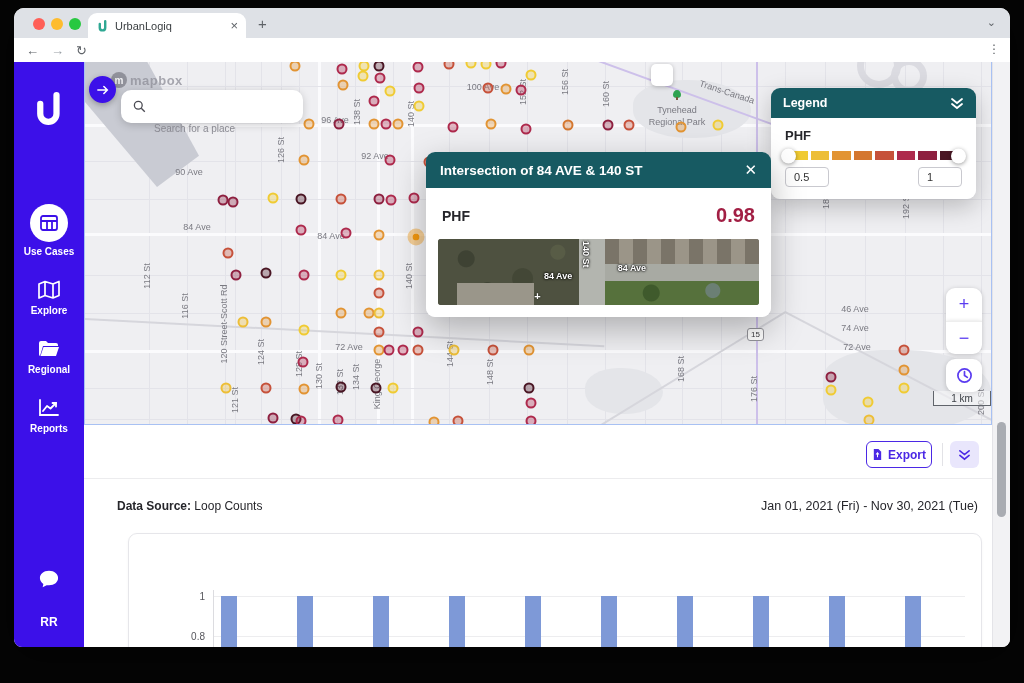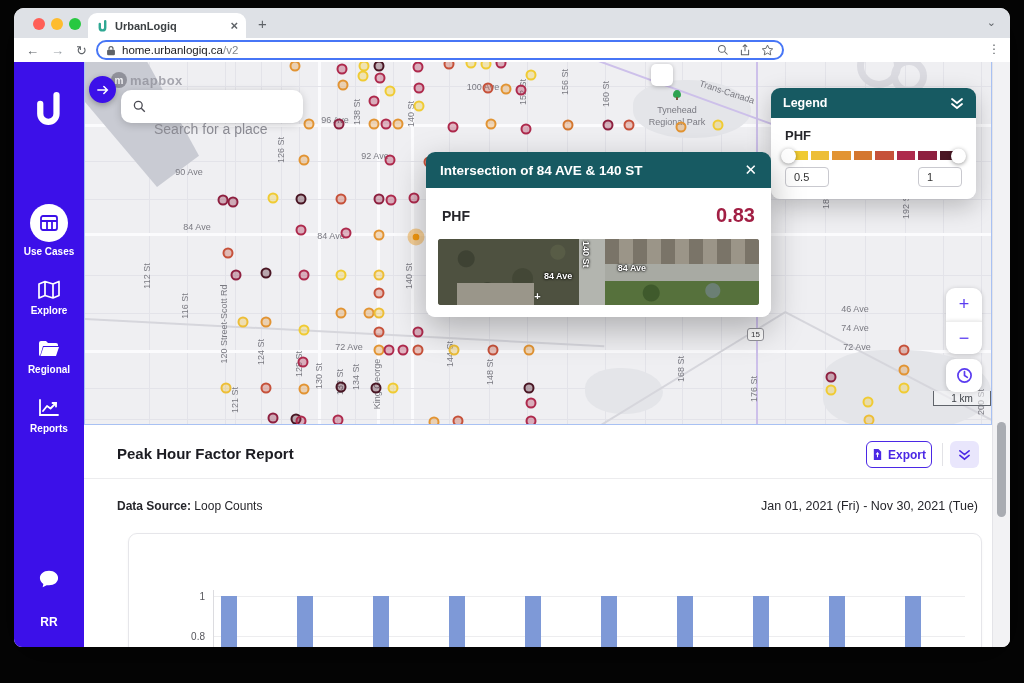--- a/index.html
+++ b/index.html
@@ -4,21 +4,21 @@
 <style>
   * { margin:0; padding:0; box-sizing:border-box; }
   html,body { width:1024px; height:683px; background:#000; font-family:"Liberation Sans",sans-serif; -webkit-font-smoothing:antialiased; }
   .stage { position:relative; width:1024px; height:683px; background:#050505; overflow:hidden; }
   .window { position:absolute; left:14px; top:8px; width:996px; height:639px; background:#fff; border-radius:10px 10px 8px 8px; overflow:hidden; box-shadow:0 8px 40px rgba(0,0,0,.6); }
 
   
   .tabstrip { position:relative; height:30px; background:#DEE1E6; }
   .traffic { position:absolute; top:10px; width:12px; height:12px; border-radius:50%; }
   .t-red{ left:19px; background:#FF5F57; } .t-yellow{ left:37px; background:#FEBC2E; } .t-green{ left:55px; background:#28C840; }
-  .tab { position:absolute; left:74px; top:5px; width:158px; height:25px; background:#fff; border-radius:9px 9px 0 0; display:flex; align-items:center; padding:0 8px; gap:6px;font-weight:bold; }
+  .tab { position:absolute; left:74px; top:5px; width:158px; height:25px; background:#fff; border-radius:9px 9px 0 0; display:flex; align-items:center; padding:0 8px; gap:6px; }
   .tab-title { font-size:11px; color:#3C4043; flex:1; white-space:nowrap; overflow:hidden; }
   .tab-close { font-size:13px; color:#5F6368; cursor:default; }
   .newtab { position:absolute; left:244px; top:7px; font-size:15px; color:#5F6368; }
   .strip-chev { position:absolute; right:14px; top:8px; color:#5F6368; font-size:11px; }
   .toolbar { position:relative; height:24px; background:#fff; display:flex; align-items:center; }
   .nav-ic { color:#5F6368; font-size:13px; margin-left:12px; }
   .nav-ic.dim { color:#9AA0A6; }
   .urlbar { position:absolute; left:82px; top:2px; width:688px; height:20px; border:2px solid #4776F6; border-radius:11px; background:#fff; display:flex; align-items:center; padding:0 8px; gap:6px; }
   .url-text { font-size:11.5px; color:#202124; flex:1; }
   .url-text .path { color:#80868B; }
@@ -58,21 +58,21 @@
   .dot { position:absolute; width:11px; height:11px; border-radius:50%; border-width:2.5px; border-style:solid; transform:translate(-50%,-50%); }
   .sel-dot { position:absolute; width:17px; height:17px; border-radius:50%; background:#F2980F; border:5px solid rgba(242,166,52,.5); transform:translate(-50%,-50%); background-clip:padding-box; }
   .shield { position:absolute; width:17px; height:13px; background:#fff; border:1.5px solid #94949A; border-radius:3px; font-size:8px; color:#3a3a3e; display:flex; align-items:center; justify-content:center; }
   .tree { position:absolute; width:8px; height:8px; background:#2FA34F; border-radius:50% 50% 50% 50% / 60% 60% 40% 40%; }
   .tree:after { content:""; position:absolute; left:3px; top:7px; width:2px; height:3px; background:#7A5A3A; }
 
   .mapbox-logo { position:absolute; left:26px; top:10px; display:flex; align-items:center; gap:3px; opacity:.75; }
   .mapbox-circle { width:16px; height:16px; border-radius:50%; background:#7E7E88; color:#fff; font-size:10px; display:flex; align-items:center; justify-content:center; font-weight:bold; }
   .mapbox-word { font-size:13px; font-weight:bold; color:#8E8E98; letter-spacing:.5px; }
   .searchbox { position:absolute; left:36px; top:28px; width:182px; height:33px; background:#fff; border-radius:10px; box-shadow:0 2px 8px rgba(0,0,0,.18); display:flex; align-items:center; gap:8px; padding:0 12px; }
-  .search-ph { font-size:14px; color:#8A8A92;margin-top:44px; }
+  .search-ph { font-size:10px; color:#8A8A92;margin-top:44px; }
   .arrow-btn { position:absolute; left:4px; top:14px; width:27px; height:27px; border-radius:50%; background:#3C10E9; color:#fff; display:flex; align-items:center; justify-content:center; font-size:14px; box-shadow:0 2px 6px rgba(0,0,0,.3); }
   .mini-ctrl { position:absolute; left:566px; top:2px; width:22px; height:22px; background:#fff; border-radius:5px; box-shadow:0 1px 4px rgba(0,0,0,.25); }
 
   .panel-head { background:#175A62; color:#fff; display:flex; align-items:center;gap:16px; }
   .legend { position:absolute; left:686px; top:26px; width:205px; border-radius:9px; box-shadow:0 8px 24px rgba(0,0,0,.22); }
   .legend-head { height:30px; border-radius:9px 9px 0 0; padding:0 12px; font-size:12.5px; font-weight:bold; justify-content:space-between; }
   .legend-body { background:#fff; border-radius:0 0 9px 9px; padding:10px 14px 12px; }
   .legend-metric { font-size:13px; font-weight:bold; color:#26262b; margin-bottom:8px; }
   .lg-slider { position:relative; display:flex; gap:3px; align-items:center; padding:0 4px; }
   .lg-seg { height:9px; flex:1; }
@@ -148,40 +148,20 @@
       <span class="tab-close">×</span>
     </div>
     <div class="newtab">+</div>
     <div class="strip-chev">⌄</div>
   </div>
 
   <div class="toolbar">
     <span class="nav-ic">←</span>
     <span class="nav-ic dim">→</span>
     <span class="nav-ic">↻</span>
-    <div class="urlbar">
-      <svg width="10" height="11" viewBox="0 0 12 14">
-            <rect x="1" y="6" width="10" height="7" rx="1.5" fill="#5F6368"></rect>
-            <path d="M3.5 6 V4.5 a2.5 2.5 0 0 1 5 0 V6" stroke="#5F6368" stroke-width="1.6" fill="none"></path>
-          </svg>
-      <span class="url-text"><span>home.urbanlogiq.ca</span><span class="path">/v2</span></span>
-      <span class="url-right">
-        <svg width="12" height="12" viewBox="0 0 16 16">
-              <circle cx="6.5" cy="6.5" r="4.5" stroke="#5F6368" stroke-width="1.4" fill="none"></circle>
-              <line x1="10" y1="10" x2="14" y2="14" stroke="#5F6368" stroke-width="1.4"></line>
-            </svg>
-        <svg width="12" height="13" viewBox="0 0 16 18">
-              <path d="M8 1 v9 M5 4 l3-3 3 3" stroke="#5F6368" stroke-width="1.4" fill="none"></path>
-              <path d="M3 8 v7 h10 V8" stroke="#5F6368" stroke-width="1.4" fill="none"></path>
-            </svg>
-        <svg width="13" height="13" viewBox="0 0 18 18">
-              <path d="M9 1.5 l2.2 4.6 5 .6-3.7 3.4 1 5-4.5-2.5-4.5 2.5 1-5L1.8 6.7l5-.6z" stroke="#5F6368" stroke-width="1.3" fill="none"></path>
-            </svg>
-      </span>
-    </div>
     <span class="menu-dots">⋮</span>
   </div>
 
   <div class="content">
 
     <aside class="sidebar">
       <div class="logo">
         <svg width="38" height="40" viewBox="0 0 30 32">
               <path d="M8 11 v8 a6.5 6.5 0 0 0 13 0 V4" stroke="#fff" stroke-width="5" fill="none" stroke-linecap="round"></path>
             </svg>
@@ -474,21 +454,21 @@
         </div>
 
         <div class="popup">
           <div class="panel-head popup-head">
             <span>Intersection of 84 AVE &amp; 140 ST</span>
             <span class="popup-close">✕</span>
           </div>
           <div class="popup-body">
             <div class="phf-row">
               <span class="phf-label">PHF</span>
-              <span class="phf-value">0.83</span>
+              <span class="phf-value">0.98</span>
             </div>
             <div class="sat">
               <div class="sat-forest"></div>
               <div class="sat-lot"></div>
               <div class="sat-vroad"></div>
               <div class="sat-houses"></div>
               <div class="sat-hroad"></div>
               <div class="sat-lawn"></div>
               <span class="sat-label" style="left:33%;top:48%;">84 Ave</span>
               <span class="sat-label" style="left:56%;top:36%;">84 Ave</span>
@@ -505,21 +485,20 @@
             <svg width="17" height="17" viewBox="0 0 18 18">
                   <circle cx="9" cy="9" r="7" stroke="#5A3BF0" stroke-width="1.8" fill="none"></circle>
                   <path d="M9 5 v4 l3 2" stroke="#5A3BF0" stroke-width="1.8" fill="none" stroke-linecap="round"></path>
                 </svg>
           </div>
         </div>
         <div class="scalebar">1 km</div>
       </div>
 
       <div class="report">
-        <div class="report-title">Peak Hour Factor Report</div>
         <div class="export-btn">
           <svg width="11" height="13" viewBox="0 0 12 14">
                 <path d="M2 1 h5 l3 3 v9 H2z" fill="#4B28E5"></path>
                 <path d="M6 10 V5.5 M4.4 7 L6 5.2 7.6 7" stroke="#fff" stroke-width="1.1" fill="none"></path>
               </svg>
           <span>Export</span>
         </div>
         <div class="hdr-sep"></div>
         <div class="collapse-btn">
           <svg width="13" height="12" viewBox="0 0 14 13">

